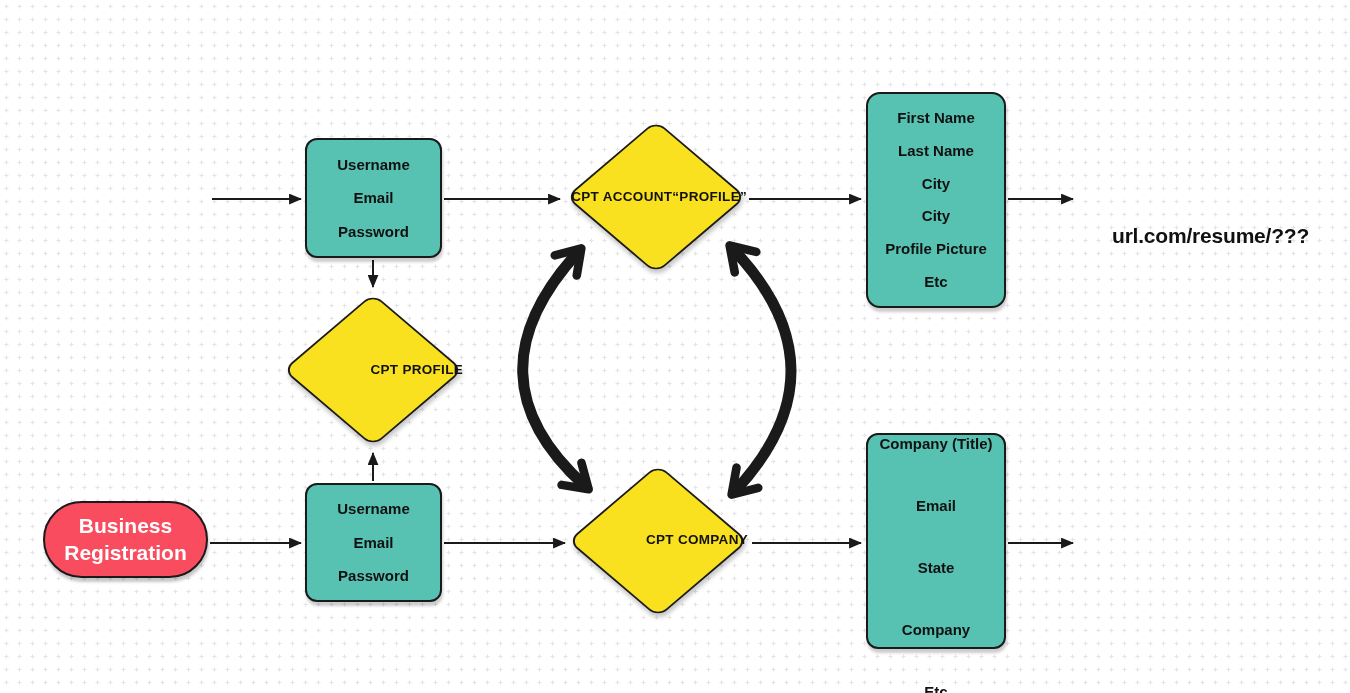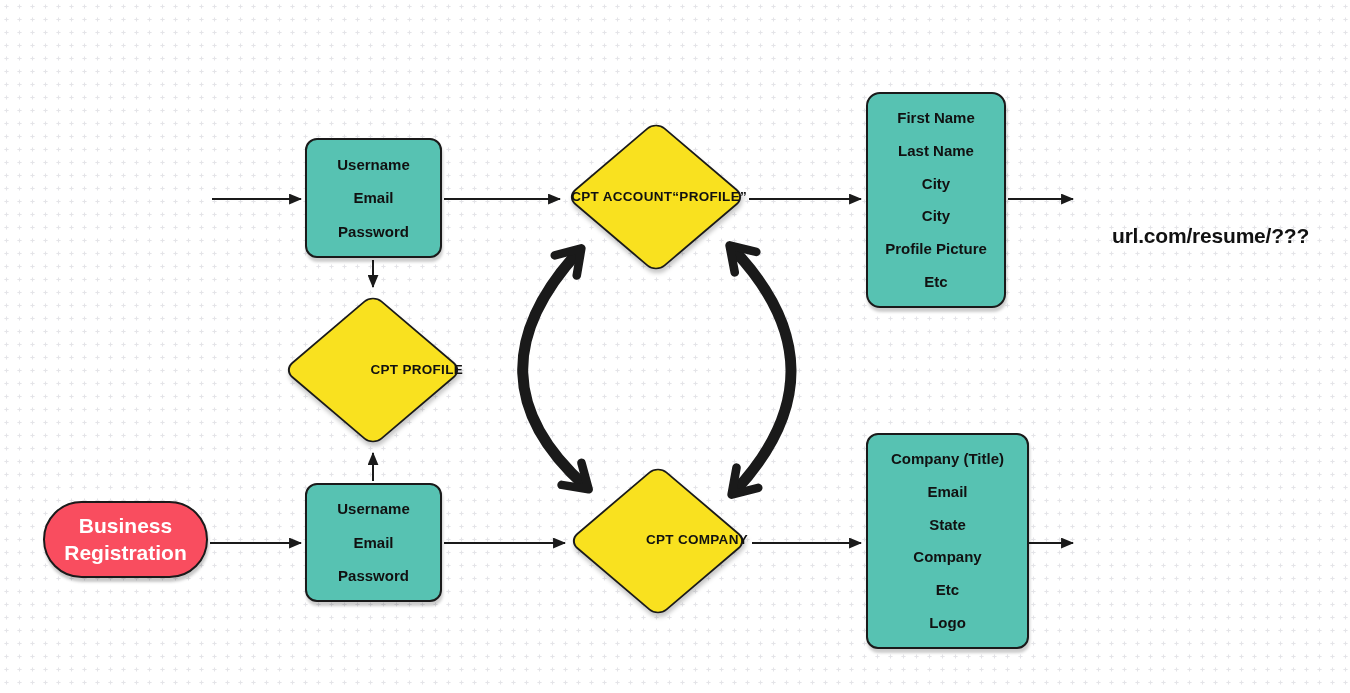--- a/index.html
+++ b/index.html
@@ -132,21 +132,21 @@
 
   <div class="node fieldbox" style="left:866px;top:92px;width:140px;height:216px;border-radius:14px;">
     <div class="field">First Name</div>
     <div class="field">Last Name</div>
     <div class="field">City</div>
     <div class="field">City</div>
     <div class="field">Profile Picture</div>
     <div class="field">Etc</div>
   </div>
 
-  <div class="node fieldbox" style="left:866px;top:433px;width:163px;height:216px;">
+  <div class="node fieldbox" style="left:866px;top:433px;width:140px;height:216px;gap:44px;">
     <div class="field">Company (Title)</div>
     <div class="field">Email</div>
     <div class="field">State</div>
     <div class="field">Company</div>
     <div class="field">Etc</div>
     <div class="field">Logo</div>
   </div>
 
   <div class="node url-label" style="left:1112px;top:187px;">url.com/resume/???</div>
 

